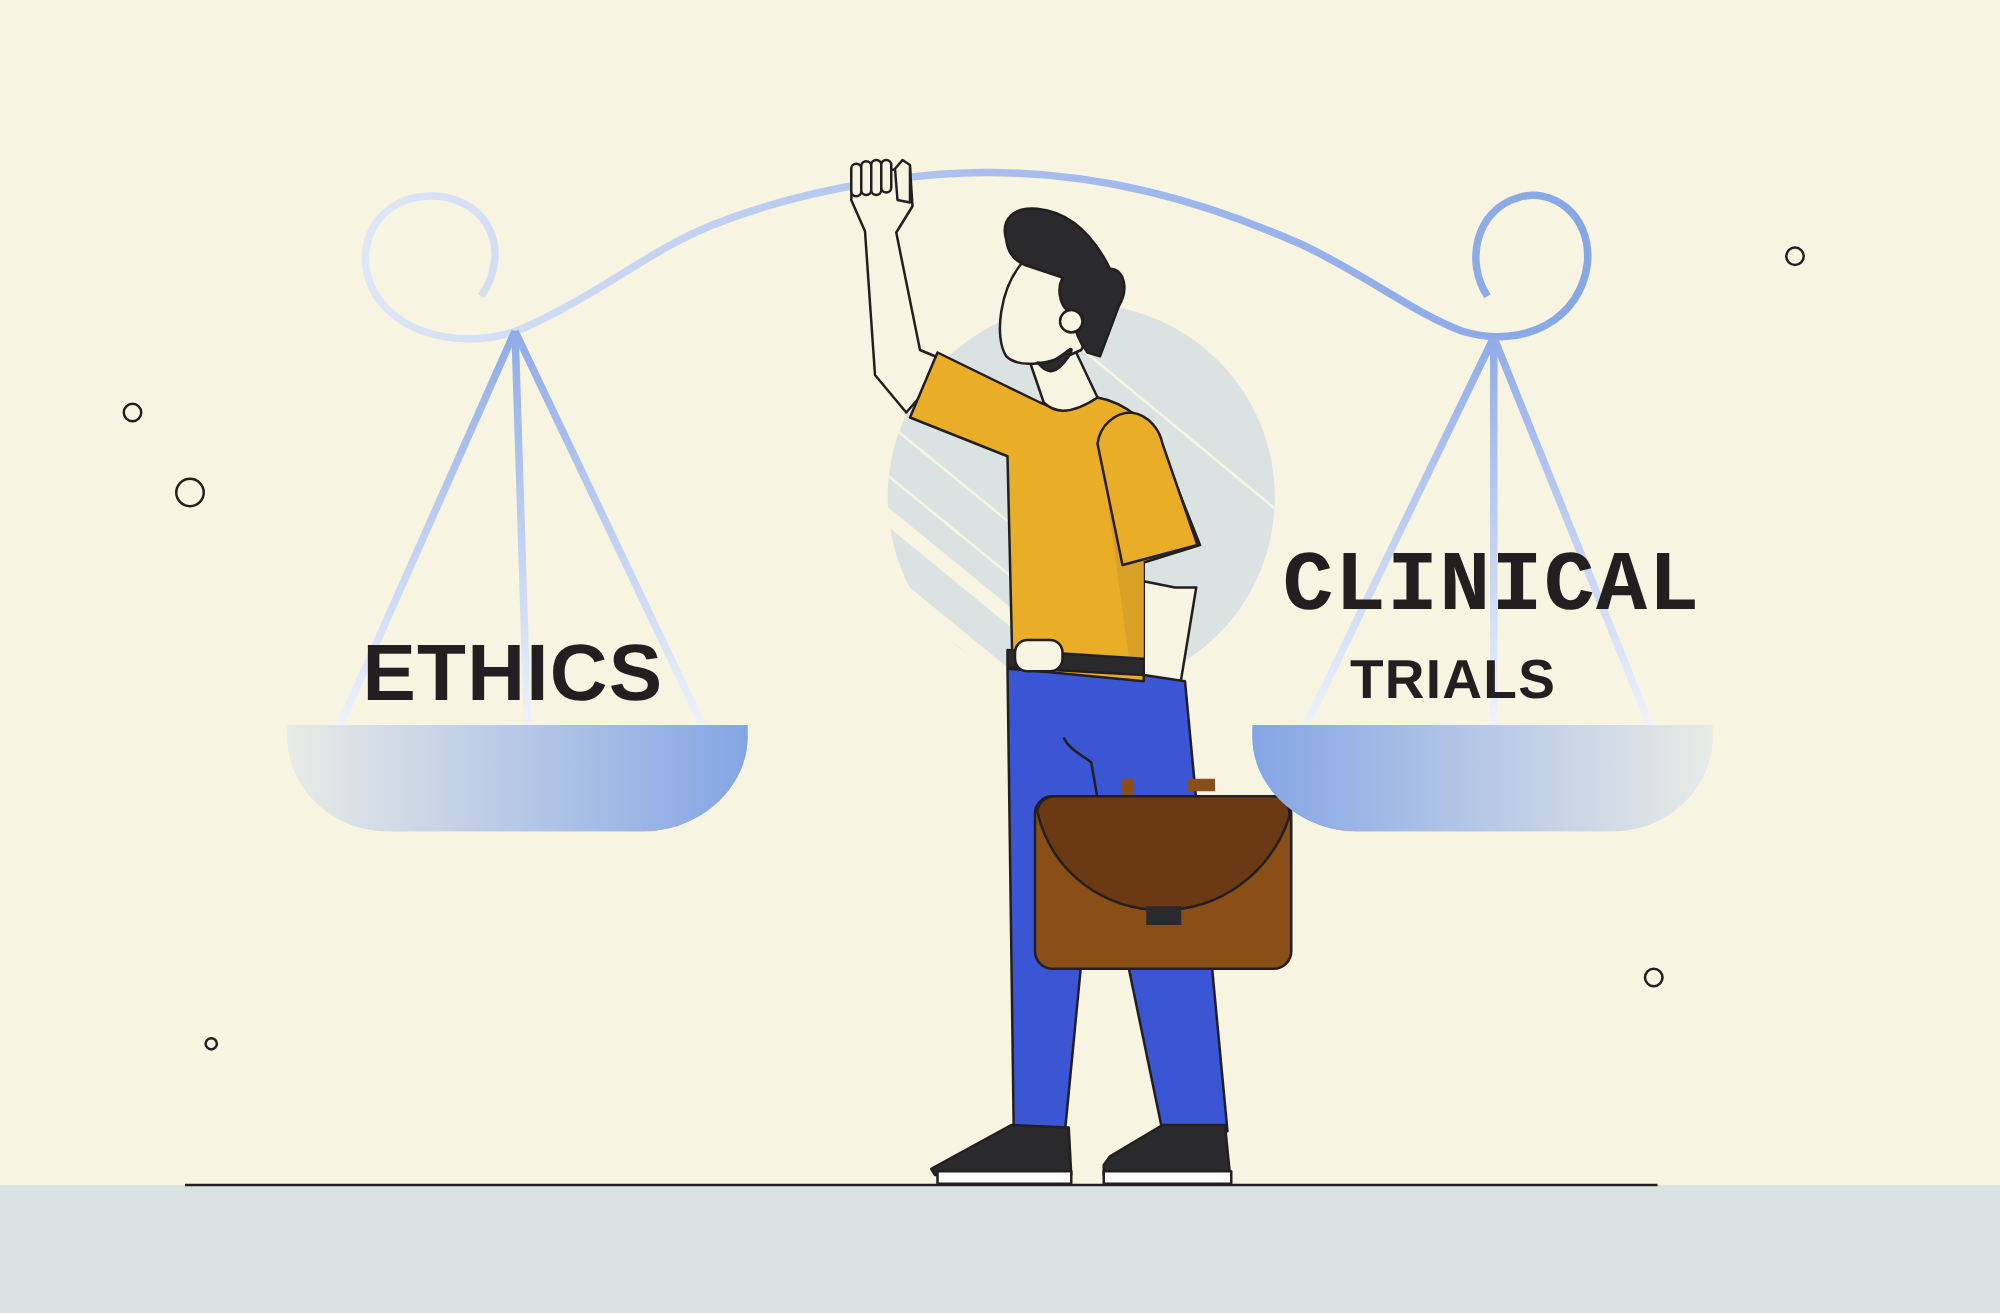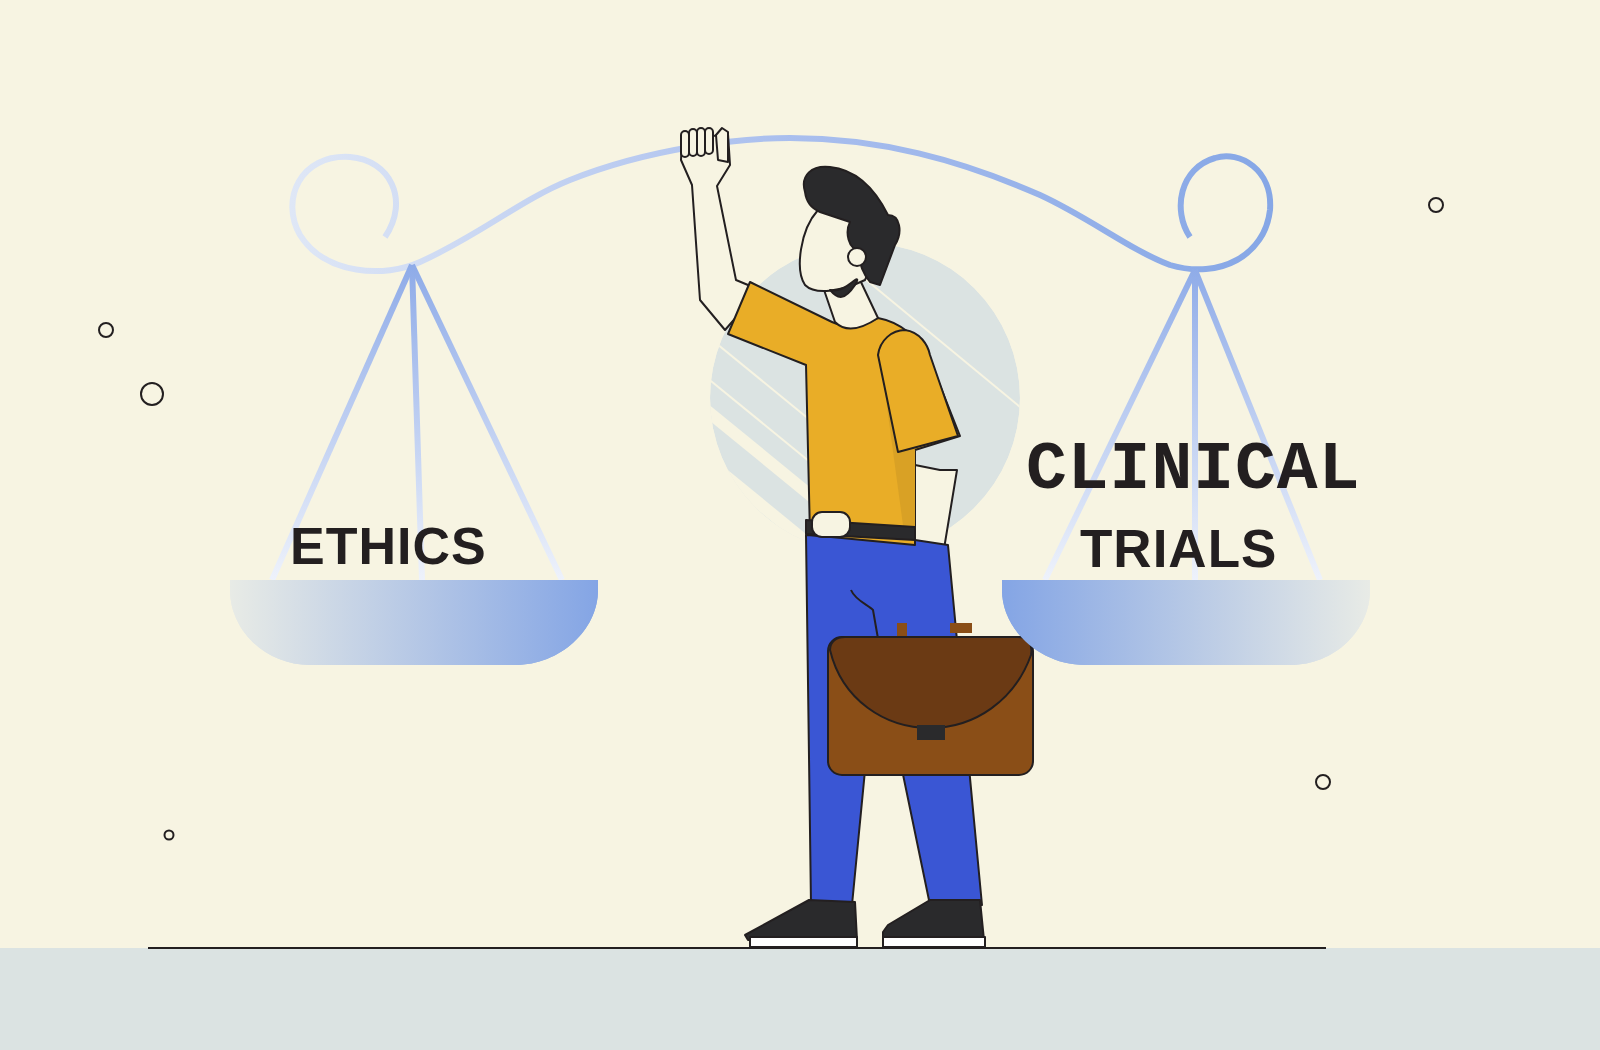--- a/index.html
+++ b/index.html
@@ -13,23 +13,23 @@
     .label {
       position: absolute;
       font-family: "Liberation Sans", "DejaVu Sans", sans-serif;
       font-weight: 700;
       color: #231f20;
       letter-spacing: 1px;
       line-height: 1;
       text-align: center;
       white-space: nowrap;
     }
-    #label-left { left: 290px; top: 520px; font-size: 52px; }
+    #label-left { left: 290px; top: 506px; font-size: 64px; }
     #label-right-1 { left: 1026px; top: 436px; font-size: 68px; font-family: Liberation Mono, monospace; }
-    #label-right-2 { left: 1080px; top: 522px; font-size: 53px; }
+    #label-right-2 { left: 1080px; top: 522px; font-size: 44px; }
     .mask-pan { position: absolute; }
   </style>
 </head>
 <body>
 
 <svg id="scene" width="1600" height="1050" viewBox="0 0 1600 1050" xmlns="http://www.w3.org/2000/svg">
   <defs>
     <linearGradient id="beamGrad" x1="290" y1="0" x2="1270" y2="0" gradientUnits="userSpaceOnUse">
       <stop offset="0" stop-color="#dfe7f6"></stop>
       <stop offset="0.5" stop-color="#aabfee"></stop>

